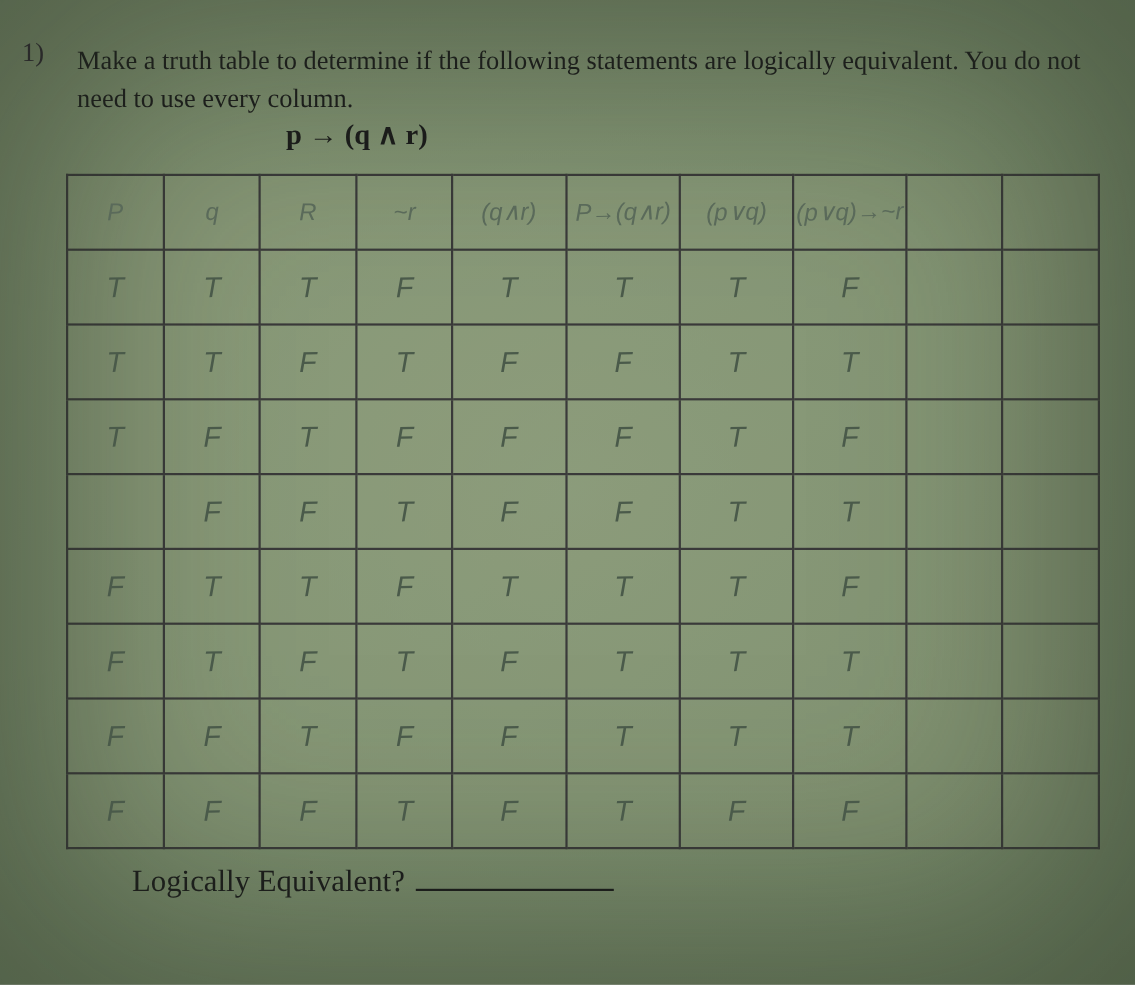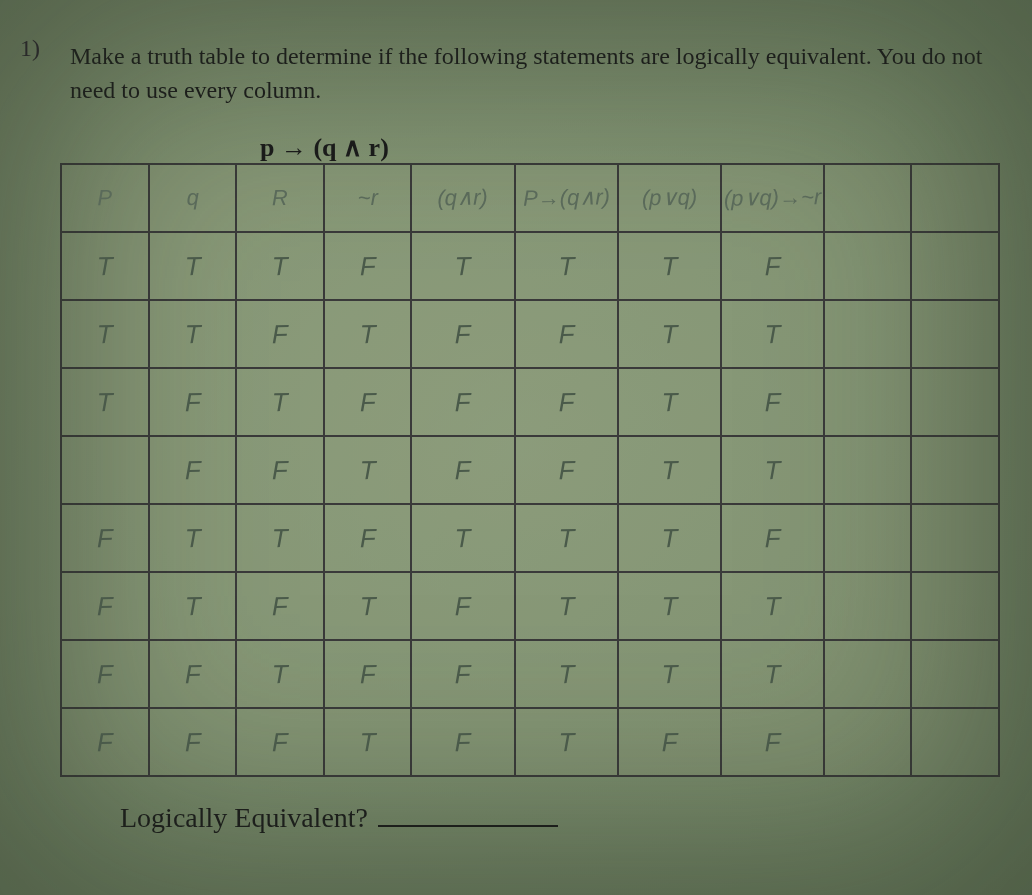--- a/index.html
+++ b/index.html
@@ -27,27 +27,27 @@
       left: 20px;
       top: 35px;
       font-size: 24px;
       color: #2a2a2a;
       font-weight: normal;
     }
     .instructions {
       font-size: 24px;
       color: #1a1a1a;
       line-height: 1.4;
-      margin-bottom: 25px;
       padding-left: 10px;
     }
     .statements {
       display: flex;
       gap: 140px;
       padding-left: 200px;
+      margin-bottom: 20px;
     }
     .statement {
       font-size: 26px;
       font-weight: bold;
       color: #1a1a1a;
       font-family: Georgia, serif;
     }
     .truth-table {
       border-collapse: collapse;
       width: 940px;
@@ -72,21 +72,21 @@
     }
     .col-wide {
       width: 100px;
     }
     .handwritten {
       font-family: 'Segoe Script', 'Comic Sans MS', cursive;
       color: #556b4f;
       transform: rotate(-1deg);
     }
     .question-line {
-      margin-top: 25px;
+      margin-top: 14px;
       padding-left: 60px;
       font-size: 28px;
       color: #1a1a1a;
       display: flex;
       align-items: baseline;
       gap: 10px;
     }
     .blank-line {
       display: inline-block;
       width: 180px;

